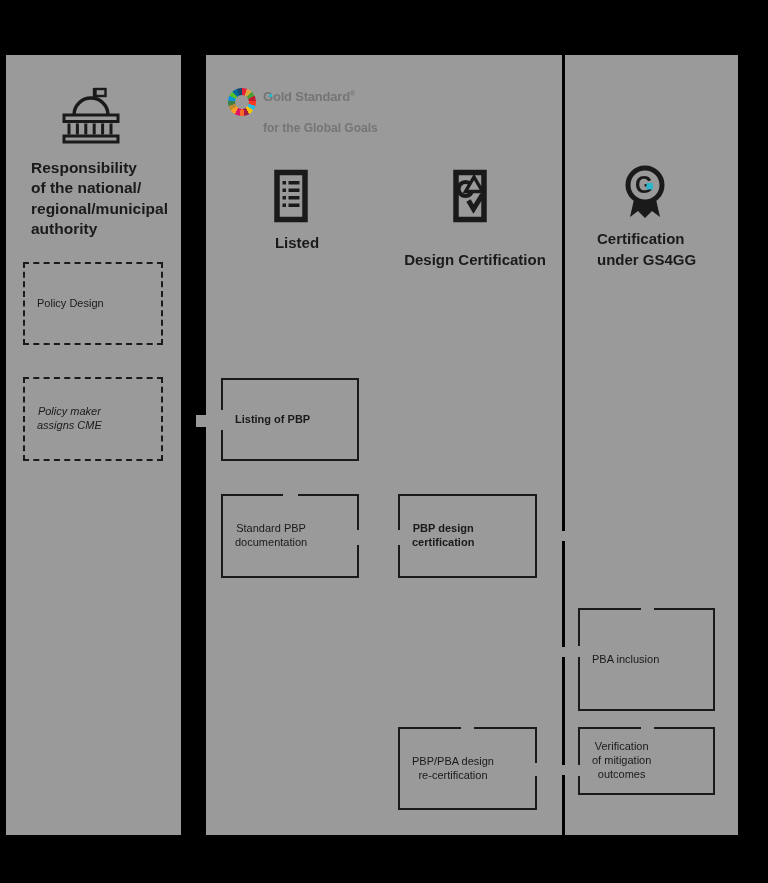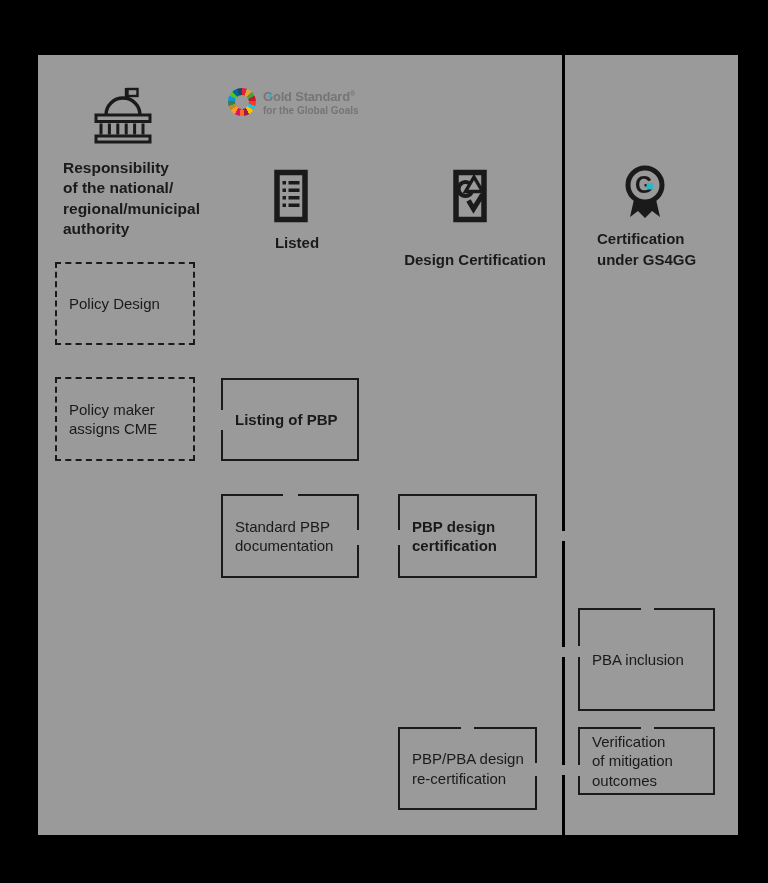--- a/index.html
+++ b/index.html
@@ -1,55 +1,55 @@
 <!DOCTYPE html>
 <html><head>
 <meta charset="utf-8">
 <style>
   html,body{margin:0;padding:0;background:#000;}
   .stage{position:relative;width:768px;height:883px;background:#000;overflow:hidden;
          font-family:"Liberation Sans",sans-serif;color:#1a1a1a;}
   .panel{position:absolute;top:55px;height:780px;background:#9a9a9a;}
-  .panel-left{left:38px;width:175px;}
+  .panel-left{left:6px;width:175px;}
   .panel-mid{left:206px;width:356px;}
   .panel-right{left:565px;width:173px;}
 
   .abs{position:absolute;}
 
   
   .box{position:absolute;box-sizing:border-box;border:2px solid #1a1a1a;
        display:flex;align-items:center;padding-left:12px;padding-right:6px;
-       font-size:15px;line-height:1.27;}
+       font-size:11px;line-height:1.27;text-align:center;}
   .box span{white-space:pre-line;}
   .dashedbox{border-style:dashed;}
   .boldtext{font-weight:bold;}
   .gap{position:absolute;background:#9a9a9a;}
 
   
   .capitol-icon{left:55px;top:31px;}
   .left-header{left:25px;top:103px;width:145px;font-weight:bold;font-size:15.5px;
                line-height:1.32;white-space:pre-line;}
   .box-policy-design{left:17px;top:207px;width:140px;height:83px;}
-  .box-assign-cme{left:17px;top:322px;width:140px;height:84px;}
+  .box-assign-cme{left:17px;top:322px;width:140px;height:84px;font-style:italic;}
 
   
   .logo{left:22px;top:33px;width:200px;height:30px;}
   .wheel{position:absolute;left:0;top:0;width:28px;height:28px;border-radius:50%;
     background:conic-gradient(#e5243b 0 5.9%,#dda63a 0 11.8%,#4c9f38 0 17.6%,
       #c5192d 0 23.5%,#ff3a21 0 29.4%,#26bde2 0 35.3%,#fcc30b 0 41.2%,
       #a21942 0 47.1%,#fd6925 0 52.9%,#dd1367 0 58.8%,#fd9d24 0 64.7%,
       #bf8b2e 0 70.6%,#3f7e44 0 76.5%,#0a97d9 0 82.4%,#56c02b 0 88.2%,
       #00689d 0 94.1%,#19486a 0 100%);}
   .wheel::after{content:"";position:absolute;left:7px;top:7px;width:14px;height:14px;
     border-radius:50%;background:#9a9a9a;}
   .logo-text{position:absolute;left:35px;top:1px;color:#757575;}
   .brand{position:relative;font-size:13px;font-weight:bold;letter-spacing:-0.2px;}
   .brand .tm{font-size:7px;vertical-align:super;}
   .g-dot{position:absolute;left:5.5px;top:4.5px;width:3.5px;height:3.5px;background:#2bb6c9;}
-  .tagline{font-size:10px;font-weight:bold;margin-top:1px;}
+  .tagline{font-size:12px;font-weight:bold;margin-top:17px;}
   .mid-header{left:7px;top:73px;font-size:16px;font-weight:bold;}
   .listed-icon{left:67px;top:114px;}
   .listed-label{left:35px;top:179px;width:112px;text-align:center;font-size:15px;font-weight:bold;}
   .designcert-icon{left:246px;top:114px;}
   .designcert-label{left:194px;top:196px;width:150px;text-align:center;font-size:15px;font-weight:bold;}
   .box-listing{left:15px;top:323px;width:138px;height:83px;}
   .box-drafting{left:15px;top:439px;width:138px;height:84px;}
   .box-designcert{left:192px;top:439px;width:139px;height:84px;}
   .box-recert{left:192px;top:672px;width:139px;height:83px;}
 

